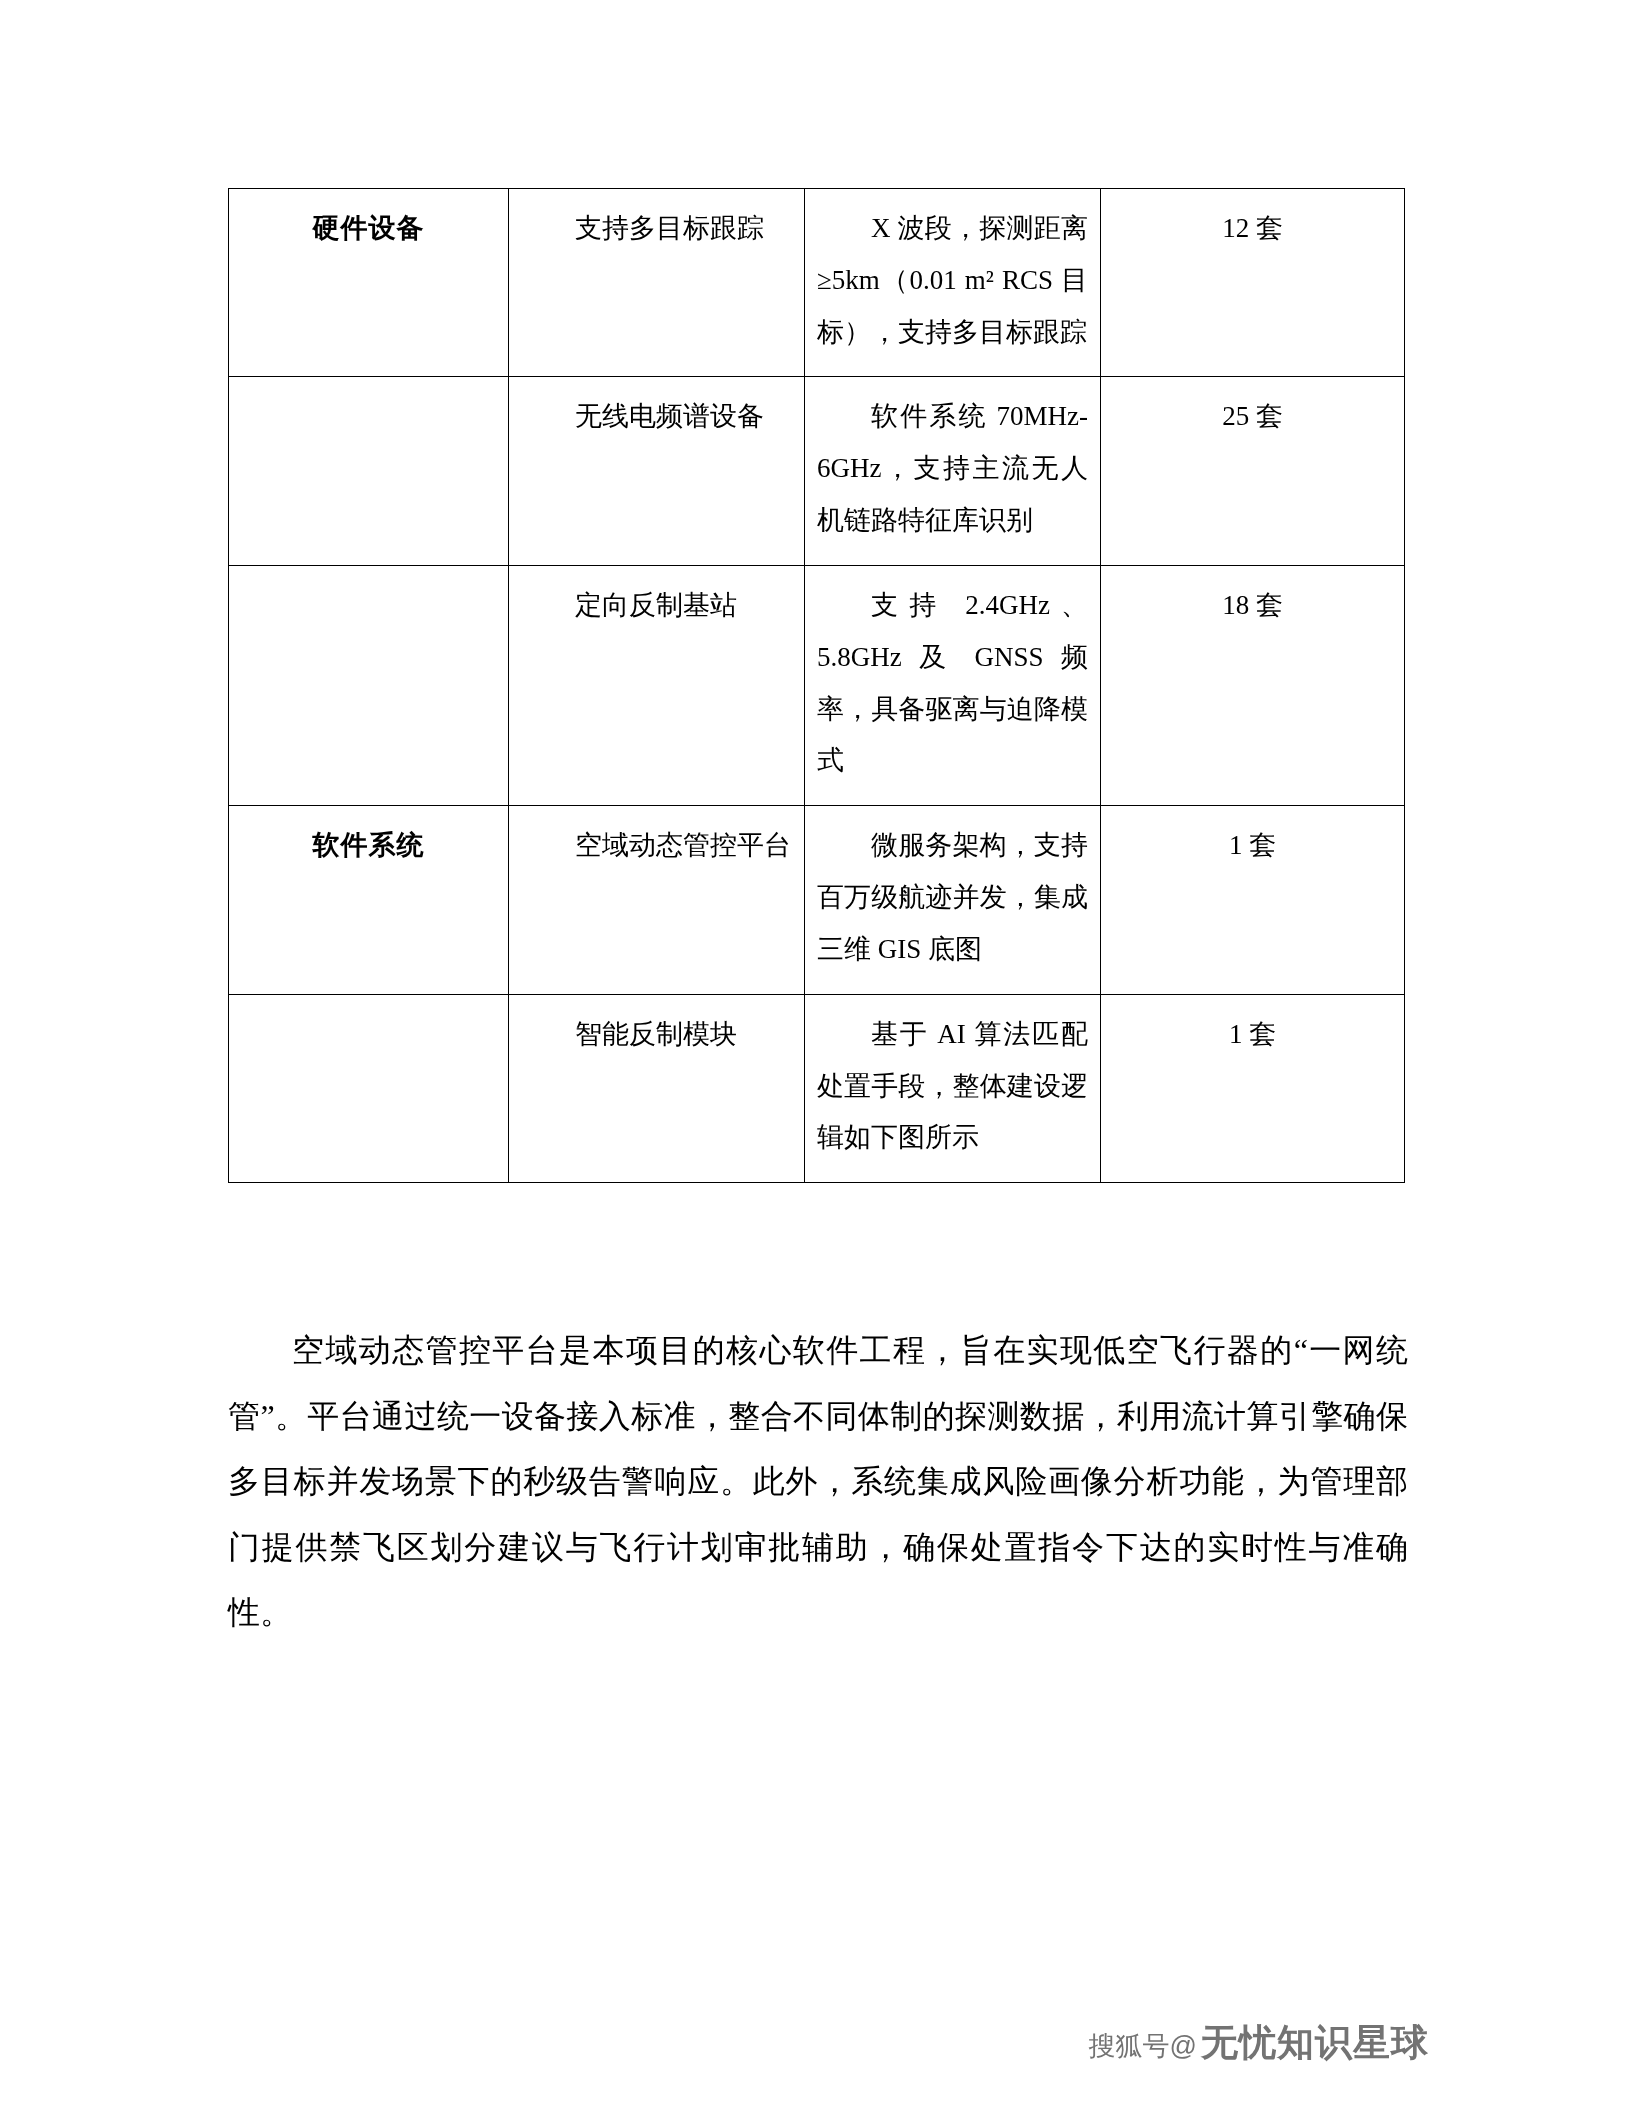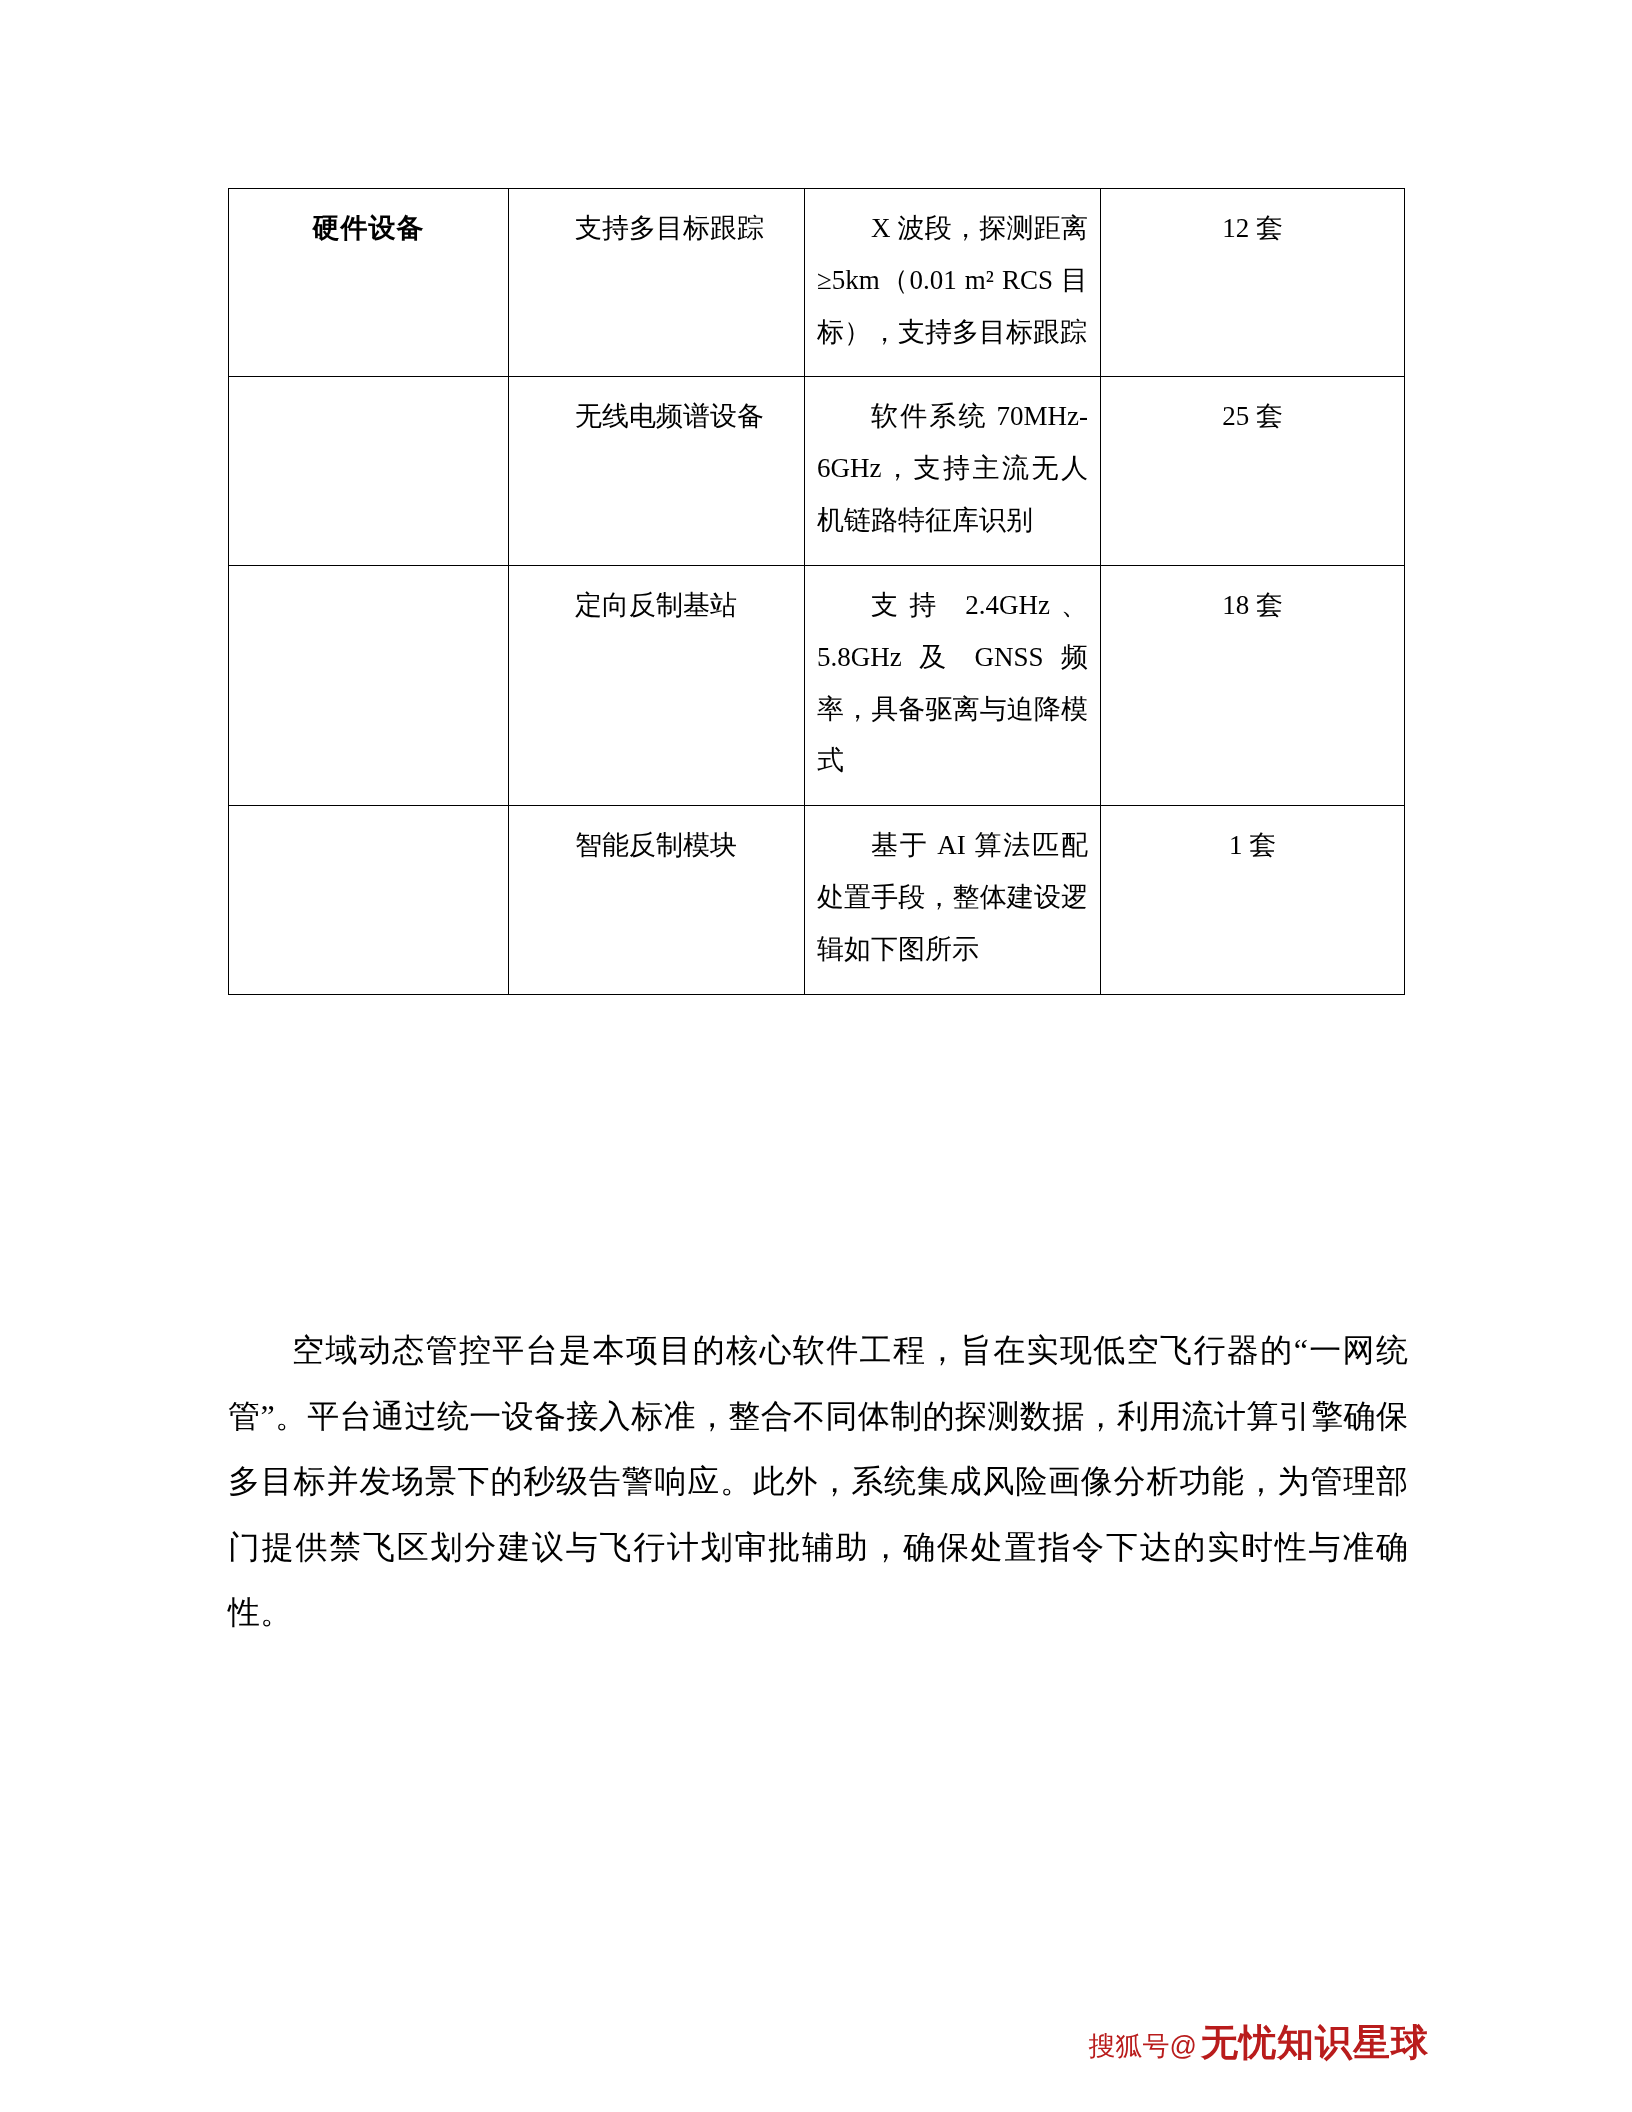--- a/index.html
+++ b/index.html
@@ -94,21 +94,21 @@
   }
 
   
   .watermark {
     position: absolute;
     right: 66px;
     bottom: 44px;
     display: flex;
     align-items: baseline;
     gap: 4px;
-    color: #b91c1c;
+    color: #737373;
     text-align: right;
   }
   .wm-prefix {
     font-size: 27px;
     font-family: "Liberation Sans", "DejaVu Sans", sans-serif;
   }
   .wm-name {
     font-size: 37px;
     font-weight: bold;
     font-family: "Liberation Sans", "DejaVu Sans", sans-serif;
@@ -141,20 +141,26 @@
         <td class="cell-spec">软件系统 70MHz-6GHz，支持主流无人机链路特征库识别</td>
         <td class="cell-qty">25 套</td>
       </tr>
       <tr>
         <td class="cell-cat"></td>
         <td class="cell-item ind">定向反制基站</td>
         <td class="cell-spec">支持 2.4GHz、5.8GHz 及 GNSS 频率，具备驱离与迫降模式</td>
         <td class="cell-qty">18 套</td>
       </tr>
       <tr>
+        <td class="cell-cat">软件系统</td>
+        <td class="cell-item ind">空域动态管控平台</td>
+        <td class="cell-spec">微服务架构，支持百万级航迹并发，集成三维 GIS 底图</td>
+        <td class="cell-qty">1 套</td>
+      </tr>
+      <tr>
         <td class="cell-cat"></td>
         <td class="cell-item ind">智能反制模块</td>
         <td class="cell-spec">基于 AI 算法匹配处置手段，整体建设逻辑如下图所示</td>
         <td class="cell-qty">1 套</td>
       </tr>
     </tbody>
   </table>
 
   <div class="body-block" id="para-1">
     <p>空域动态管控平台是本项目的核心软件工程，旨在实现低空飞行器的“一网统管”。平台通过统一设备接入标准，整合不同体制的探测数据，利用流计算引擎确保多目标并发场景下的秒级告警响应。此外，系统集成风险画像分析功能，为管理部门提供禁飞区划分建议与飞行计划审批辅助，确保处置指令下达的实时性与准确性。</p>

